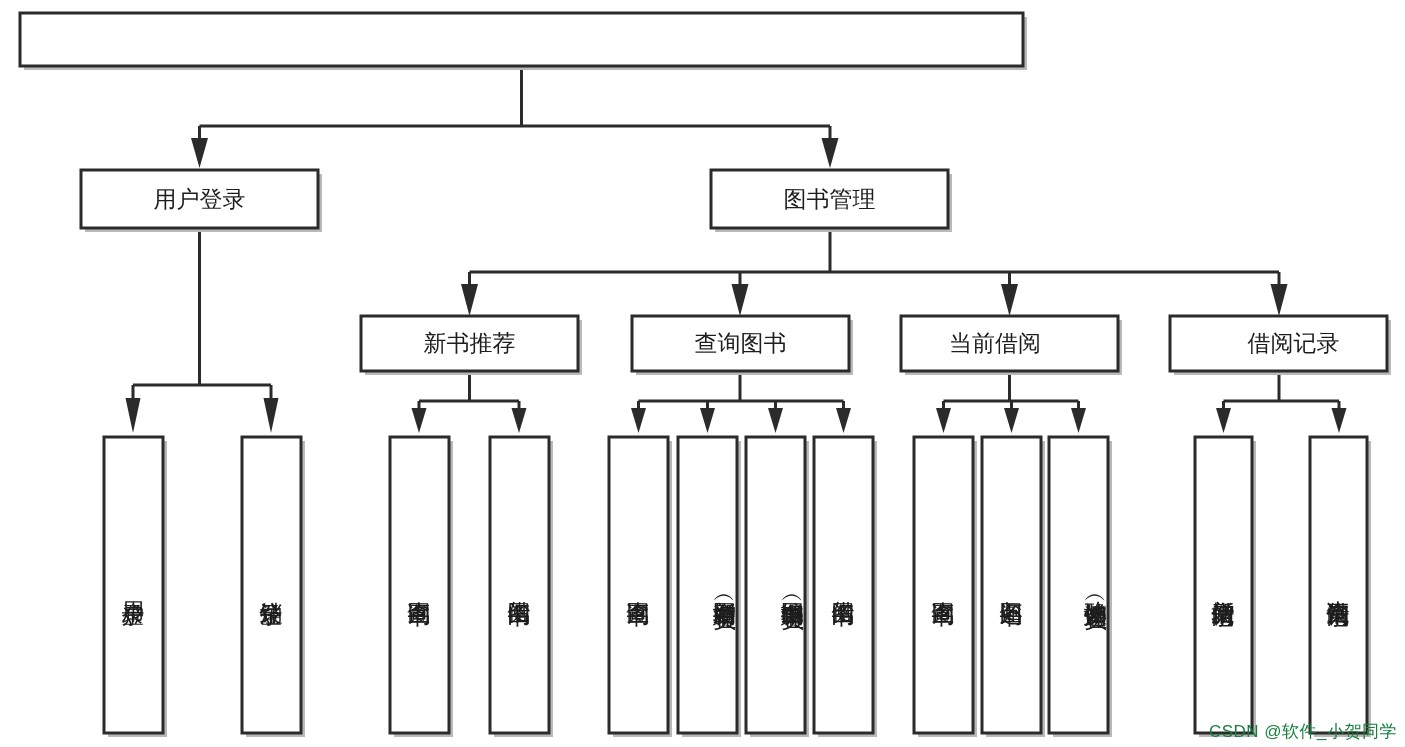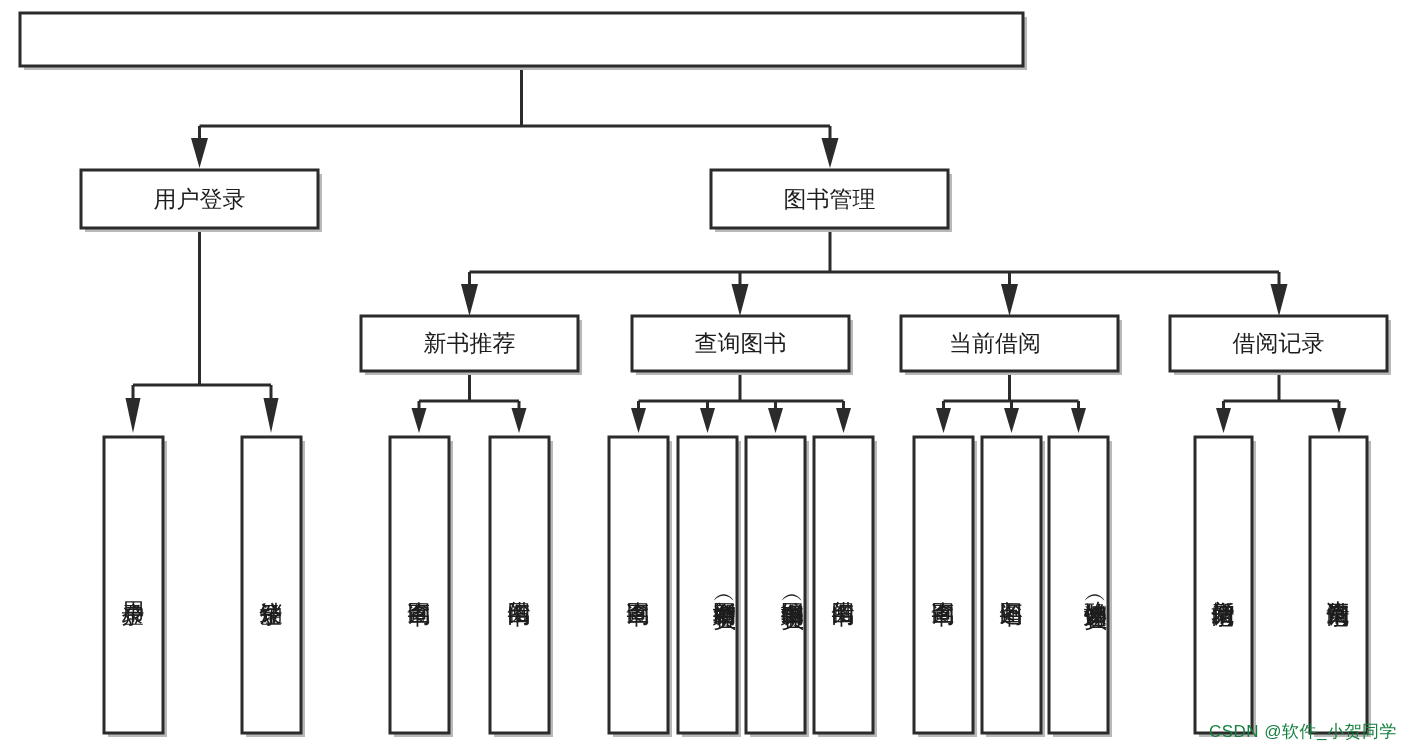--- a/index.html
+++ b/index.html
@@ -174,21 +174,21 @@
     </g>
   </svg>
 
 
   <div class="hlabel-wrap" style="left:81px;top:170px;width:237px;height:58px;">用户登录</div>
   <div class="hlabel-wrap" style="left:711px;top:170px;width:237px;height:58px;">图书管理</div>
 
   <div class="hlabel-wrap" style="left:361px;top:316px;width:217px;height:55px;">新书推荐</div>
   <div class="hlabel-wrap" style="left:632px;top:316px;width:217px;height:55px;">查询图书</div>
   <div class="hlabel-wrap" style="left:901px;top:316px;width:188px;height:55px;">当前借阅</div>
-  <div class="hlabel-wrap" style="left:1170px;top:316px;width:217px;height:55px;">借阅记录</div>
+  <div class="hlabel-wrap" style="left:1170px;top:316px;width:217px;height:55px;padding-left:15px;">借阅记录</div>
 
   <div class="vlabel-wrap" style="left:104px;top:437px;width:59px;height:296px;">用户登录</div>
   <div class="vlabel-wrap" style="left:242px;top:437px;width:59px;height:296px;">注销登录</div>
 
   <div class="vlabel-wrap" style="left:390px;top:437px;width:59px;height:296px;">查询图书</div>
   <div class="vlabel-wrap" style="left:490px;top:437px;width:59px;height:296px;">借阅图书</div>
 
   <div class="vlabel-wrap" style="left:609px;top:437px;width:59px;height:296px;">查询图书</div>
   <div class="vlabel-wrap" style="left:678px;top:441px;width:59px;height:292px;align-items:flex-start;">新增图书（管理员）</div>
   <div class="vlabel-wrap" style="left:746px;top:441px;width:59px;height:292px;align-items:flex-start;">编辑图书（管理员）</div>

